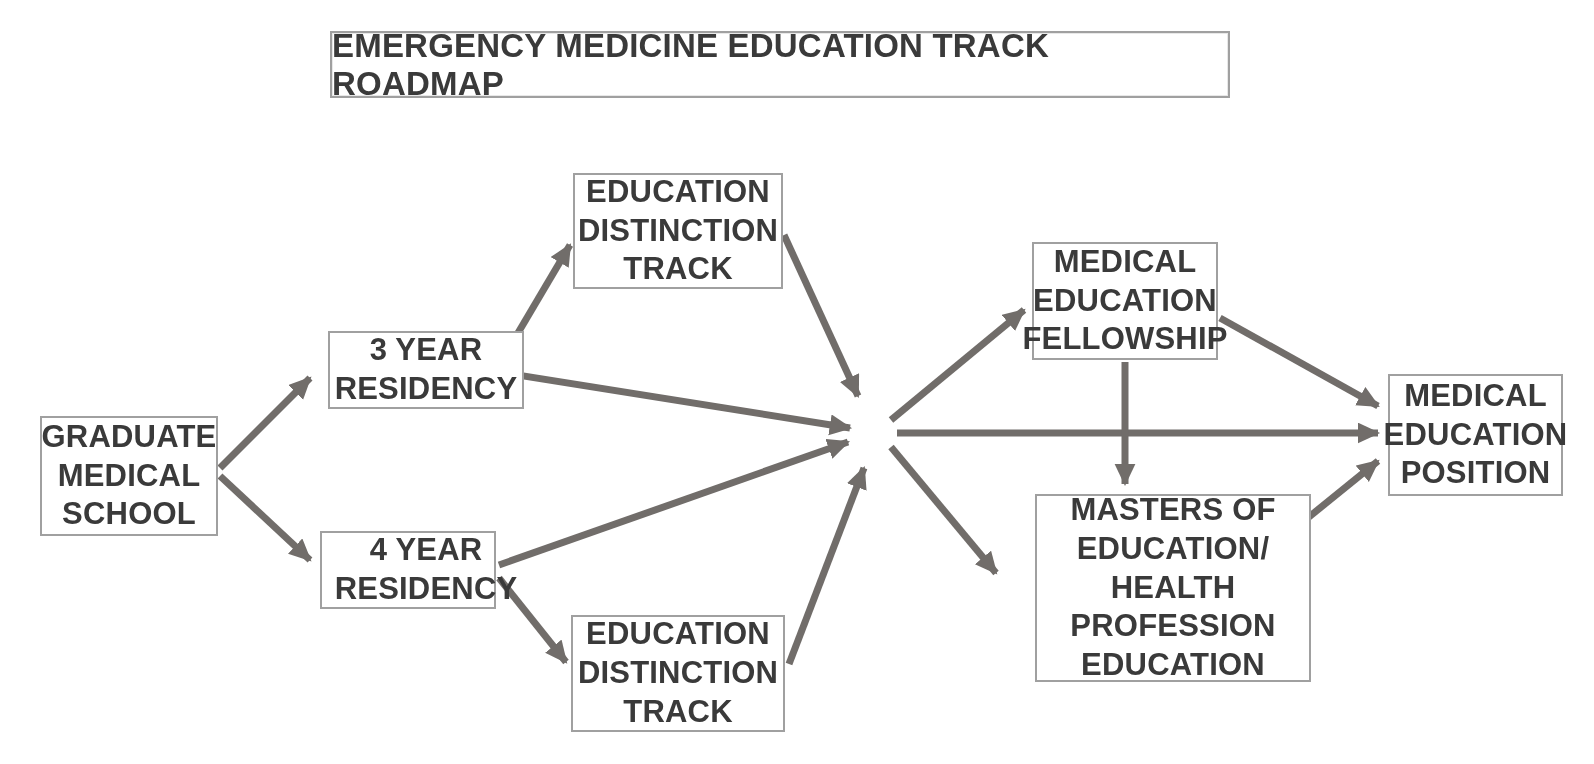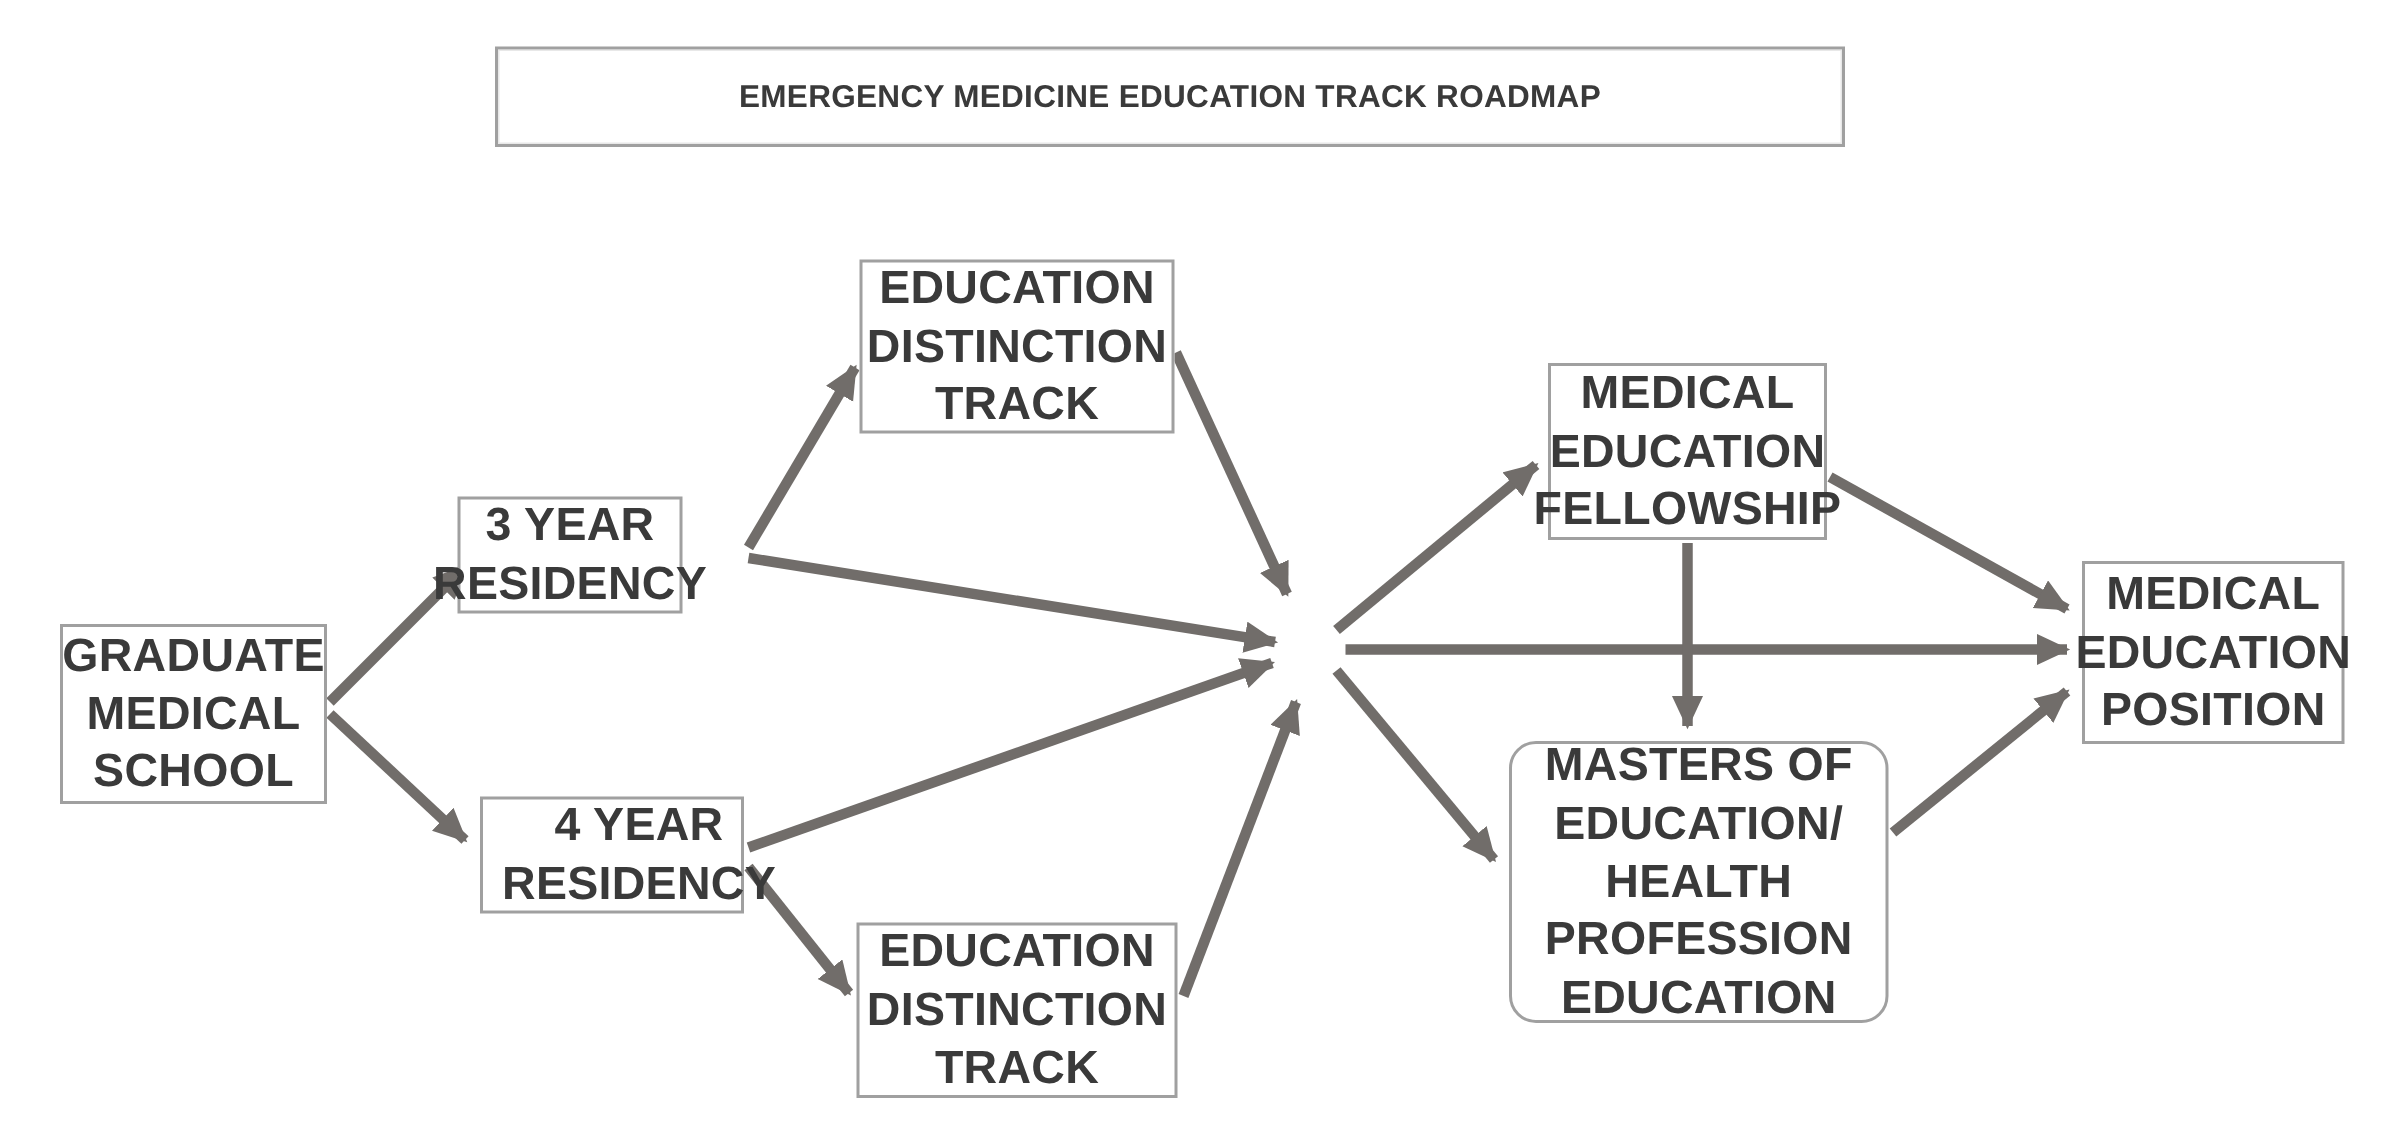--- a/index.html
+++ b/index.html
@@ -47,30 +47,30 @@
     left: 330px; top: 31px;
     width: 900px; height: 67px;
     background: var(--box-fill, #ffffff);
     border: 2px solid var(--box-border, #a0a0a0);
     box-shadow: inset 0 0 0 1px #e8e8e8;
     color: var(--text, #3a3a3a);
     display: flex;
     align-items: center;
     justify-content: center;
     font-weight: bold;
-    font-size: 21px;
+    font-size: 33px;
     letter-spacing: 0.2px;
   }
   .n-gms  { left: 40px;   top: 416px; width: 178px; height: 120px; }
-  .n-r3   { left: 305px;  top: 331px; width: 150px; height: 78px;  }
+  .n-r3   { left: 328px;  top: 331px; width: 196px; height: 78px;  }
   .n-r4   { left: 320px;  top: 531px; width: 176px; height: 78px; padding-left: 36px;  }
   .n-edtT { left: 573px;  top: 173px; width: 210px; height: 116px; }
   .n-edtB { left: 571px;  top: 615px; width: 214px; height: 117px; }
   .n-fell { left: 1032px; top: 242px; width: 186px; height: 118px; }
-  .n-mast { left: 1006px; top: 494px; width: 253px; height: 188px; border-radius: 18px; }
+  .n-mast { left: 1035px; top: 494px; width: 276px; height: 188px; }
   .n-pos  { left: 1388px; top: 374px; width: 175px; height: 122px; }
 </style>
 </head>
 <body>
 
 <div class="stage">
 
   <svg class="arrow-layer" viewBox="0 0 1594 764" xmlns="http://www.w3.org/2000/svg">
     <defs>
       <marker id="ah" markerWidth="3.4" markerHeight="3.2" refX="2.9" refY="1.5" orient="auto" markerUnits="strokeWidth">

